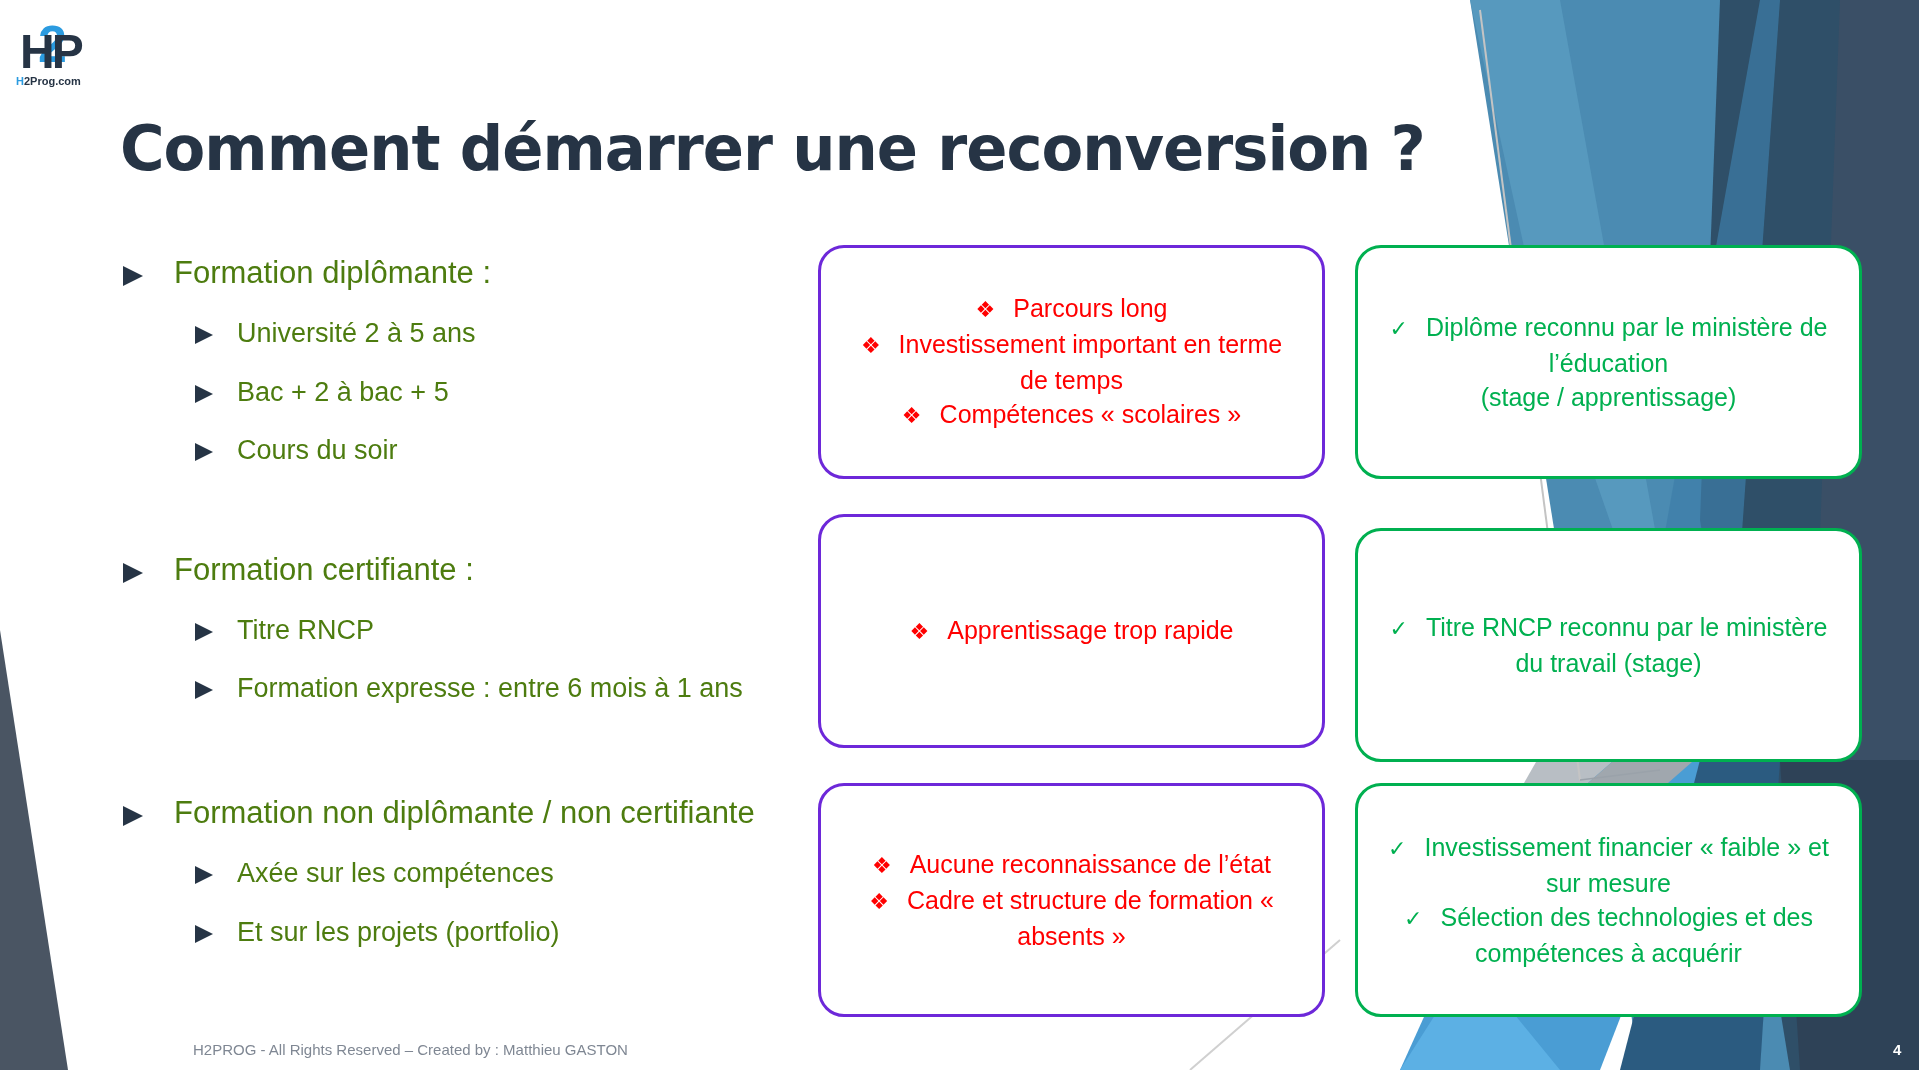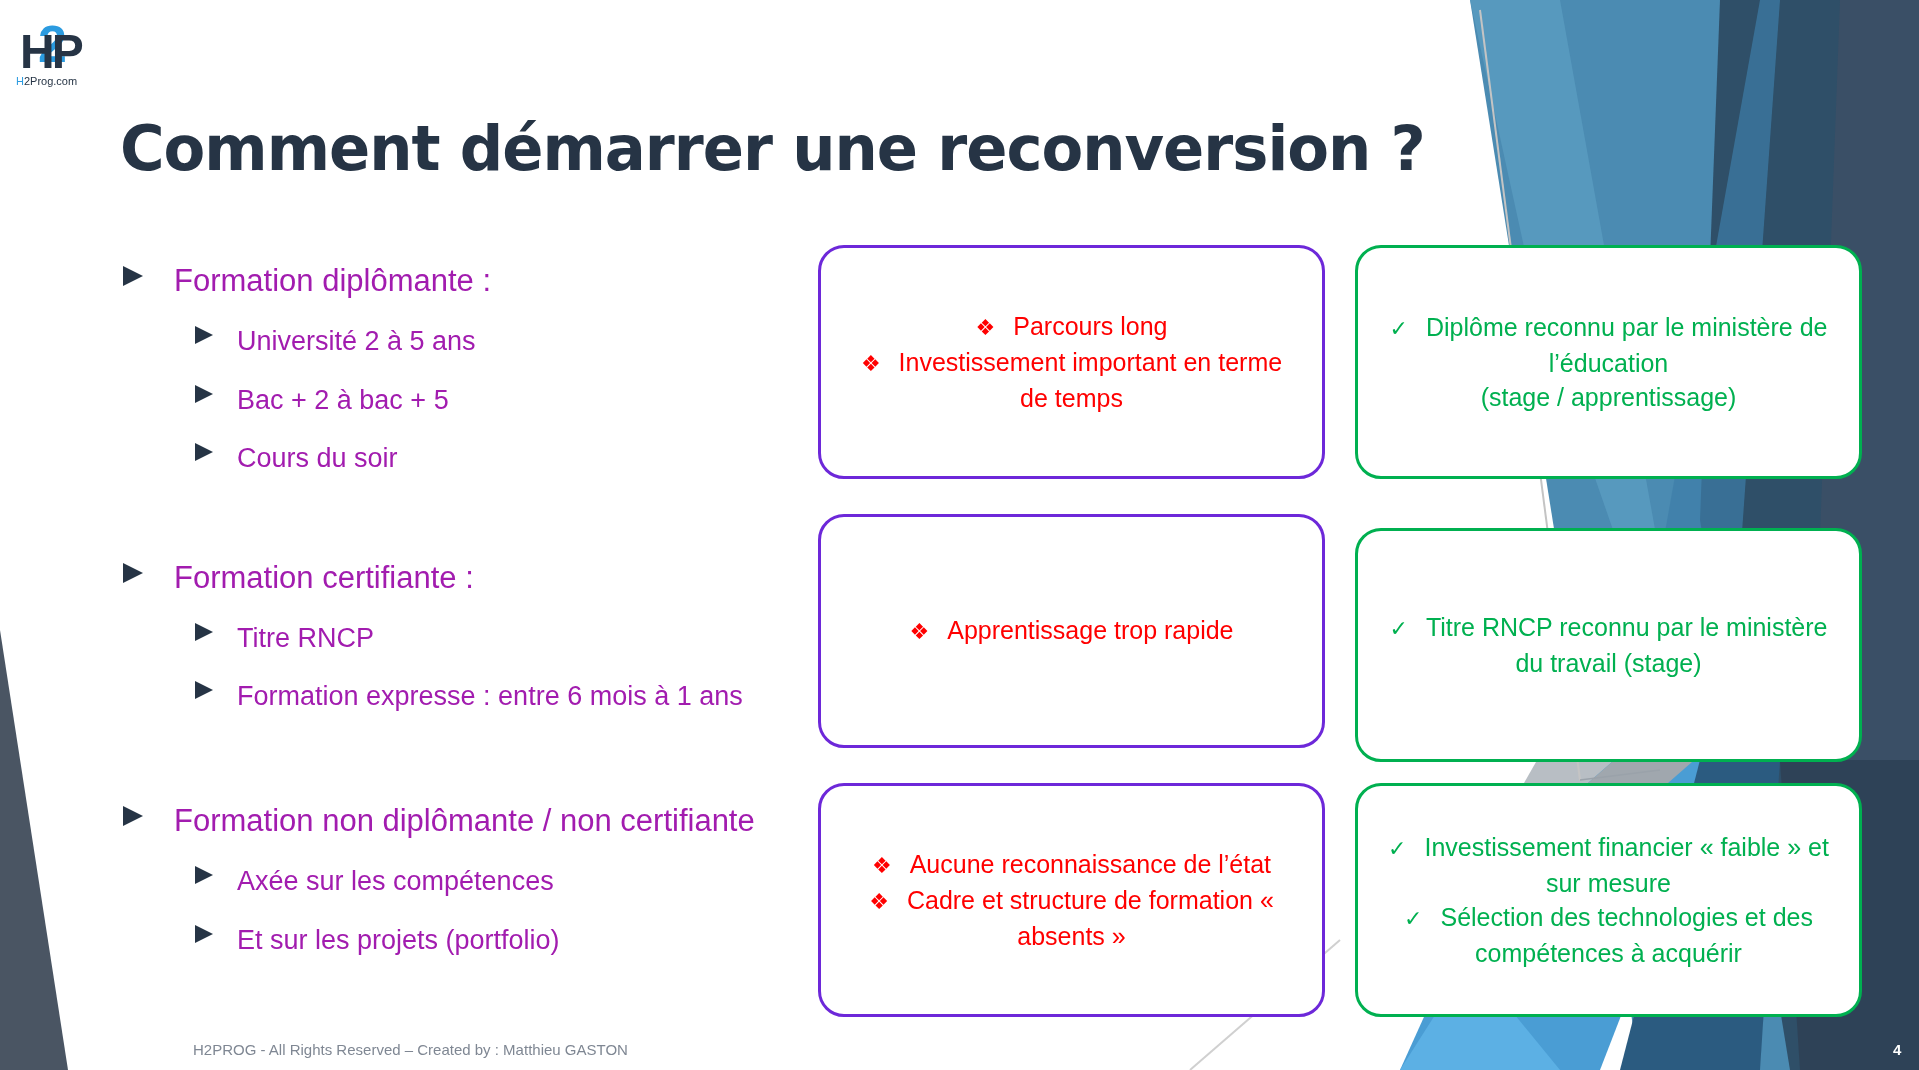--- a/index.html
+++ b/index.html
@@ -1,24 +1,24 @@
 <!DOCTYPE html>
 <html><head>
 <meta charset="utf-8">
 <style>
   html, body { margin:0; padding:0; }
   body { width:1919px; height:1070px; position:relative; overflow:hidden; background:#ffffff; font-family:"Liberation Sans", sans-serif; }
   .bg { position:absolute; left:0; top:0; width:1919px; height:1070px; z-index:0; }
   .logo { position:absolute; left:14px; top:20px; width:75px; height:70px; z-index:2; }
   .logo-main { position:absolute; left:6px; top:8px; font-family:"Liberation Sans", sans-serif; font-weight:bold; font-size:48px; color:#263445; letter-spacing:-3px; line-height:48px; }
   .logo-two { position:absolute; left:24px; top:-2px; font-family:"Liberation Sans", sans-serif; font-weight:bold; font-size:52px; color:#2b9be0; line-height:52px; }
-  .logo-sub { position:absolute; left:2px; top:55px; font-size:11px; font-weight:normal; color:#263445; white-space:nowrap; }
+  .logo-sub { position:absolute; left:2px; top:55px; font-size:11px; font-weight:bold; color:#263445; white-space:nowrap; }
   .logo-sub .h { color:#2b9be0; }
   .title { position:absolute; left:120px; top:112px; font-family:"DejaVu Sans", sans-serif; font-weight:bold; font-size:62px; color:#263445; letter-spacing:-1px; white-space:nowrap; z-index:2; transform:scaleX(0.98); transform-origin:left; }
-  .l1, .l2 { position:absolute; white-space:nowrap; color:#a21caf; font-family:"Liberation Sans", sans-serif;margin-top:8px; }
+  .l1, .l2 { position:absolute; white-space:nowrap; color:#4d7c0f; font-family:"Liberation Sans", sans-serif; }
   .l1 { font-size:31px; }
   .l2 { font-size:27px; }
   .tri { position:absolute; width:0; height:0; border-top:10px solid transparent; border-bottom:10px solid transparent; border-left:20px solid #263445; }
   .tri.sm { border-top:9px solid transparent; border-bottom:9px solid transparent; border-left:18px solid #263445; }
   .box { position:absolute; width:507px; height:234px; background:#fff; border-radius:26px; z-index:2; display:flex; flex-direction:column; align-items:center; justify-content:center; box-sizing:border-box; }
   .box.red { border:3px solid #6d28d9; color:#ff0000; }
   .box.green { border:3px solid #00b050; color:#00b050; }
   .item { font-size:25px; line-height:34px; text-align:center; padding:0 26px; font-family:"Liberation Sans", sans-serif; }
   .mark { display:inline-block; margin-right:18px; font-size:22px; }
   .footer { position:absolute; left:193px; top:1041px; font-size:15px; color:#7f8793; z-index:2; white-space:nowrap; }
@@ -81,20 +81,21 @@
   <div class="l1" style="left:174px;top:795px;">Formation non diplômante / non certifiante</div>
   <div class="tri sm" style="left:195px;top:866px;"></div>
   <div class="l2" style="left:237px;top:858px;">Axée sur les compétences</div>
   <div class="tri sm" style="left:195px;top:925px;"></div>
   <div class="l2" style="left:237px;top:917px;">Et sur les projets (portfolio)</div>
 </div>
 
 <div class="box red" style="left:818px;top:245px;">
   <div class="item"><span class="mark">❖</span><span>Parcours long</span></div>
   <div class="item"><span class="mark">❖</span><span>Investissement important en terme de temps</span></div>
+  <div class="item"><span class="mark">❖</span><span>Compétences « scolaires »</span></div>
 </div>
 
 <div class="box red" style="left:818px;top:514px;">
   <div class="item"><span class="mark">❖</span><span>Apprentissage trop rapide</span></div>
 </div>
 
 <div class="box red" style="left:818px;top:783px;">
   <div class="item"><span class="mark">❖</span><span>Aucune reconnaissance de l’état</span></div>
   <div class="item"><span class="mark">❖</span><span>Cadre et structure de formation « absents »</span></div>
 </div>

